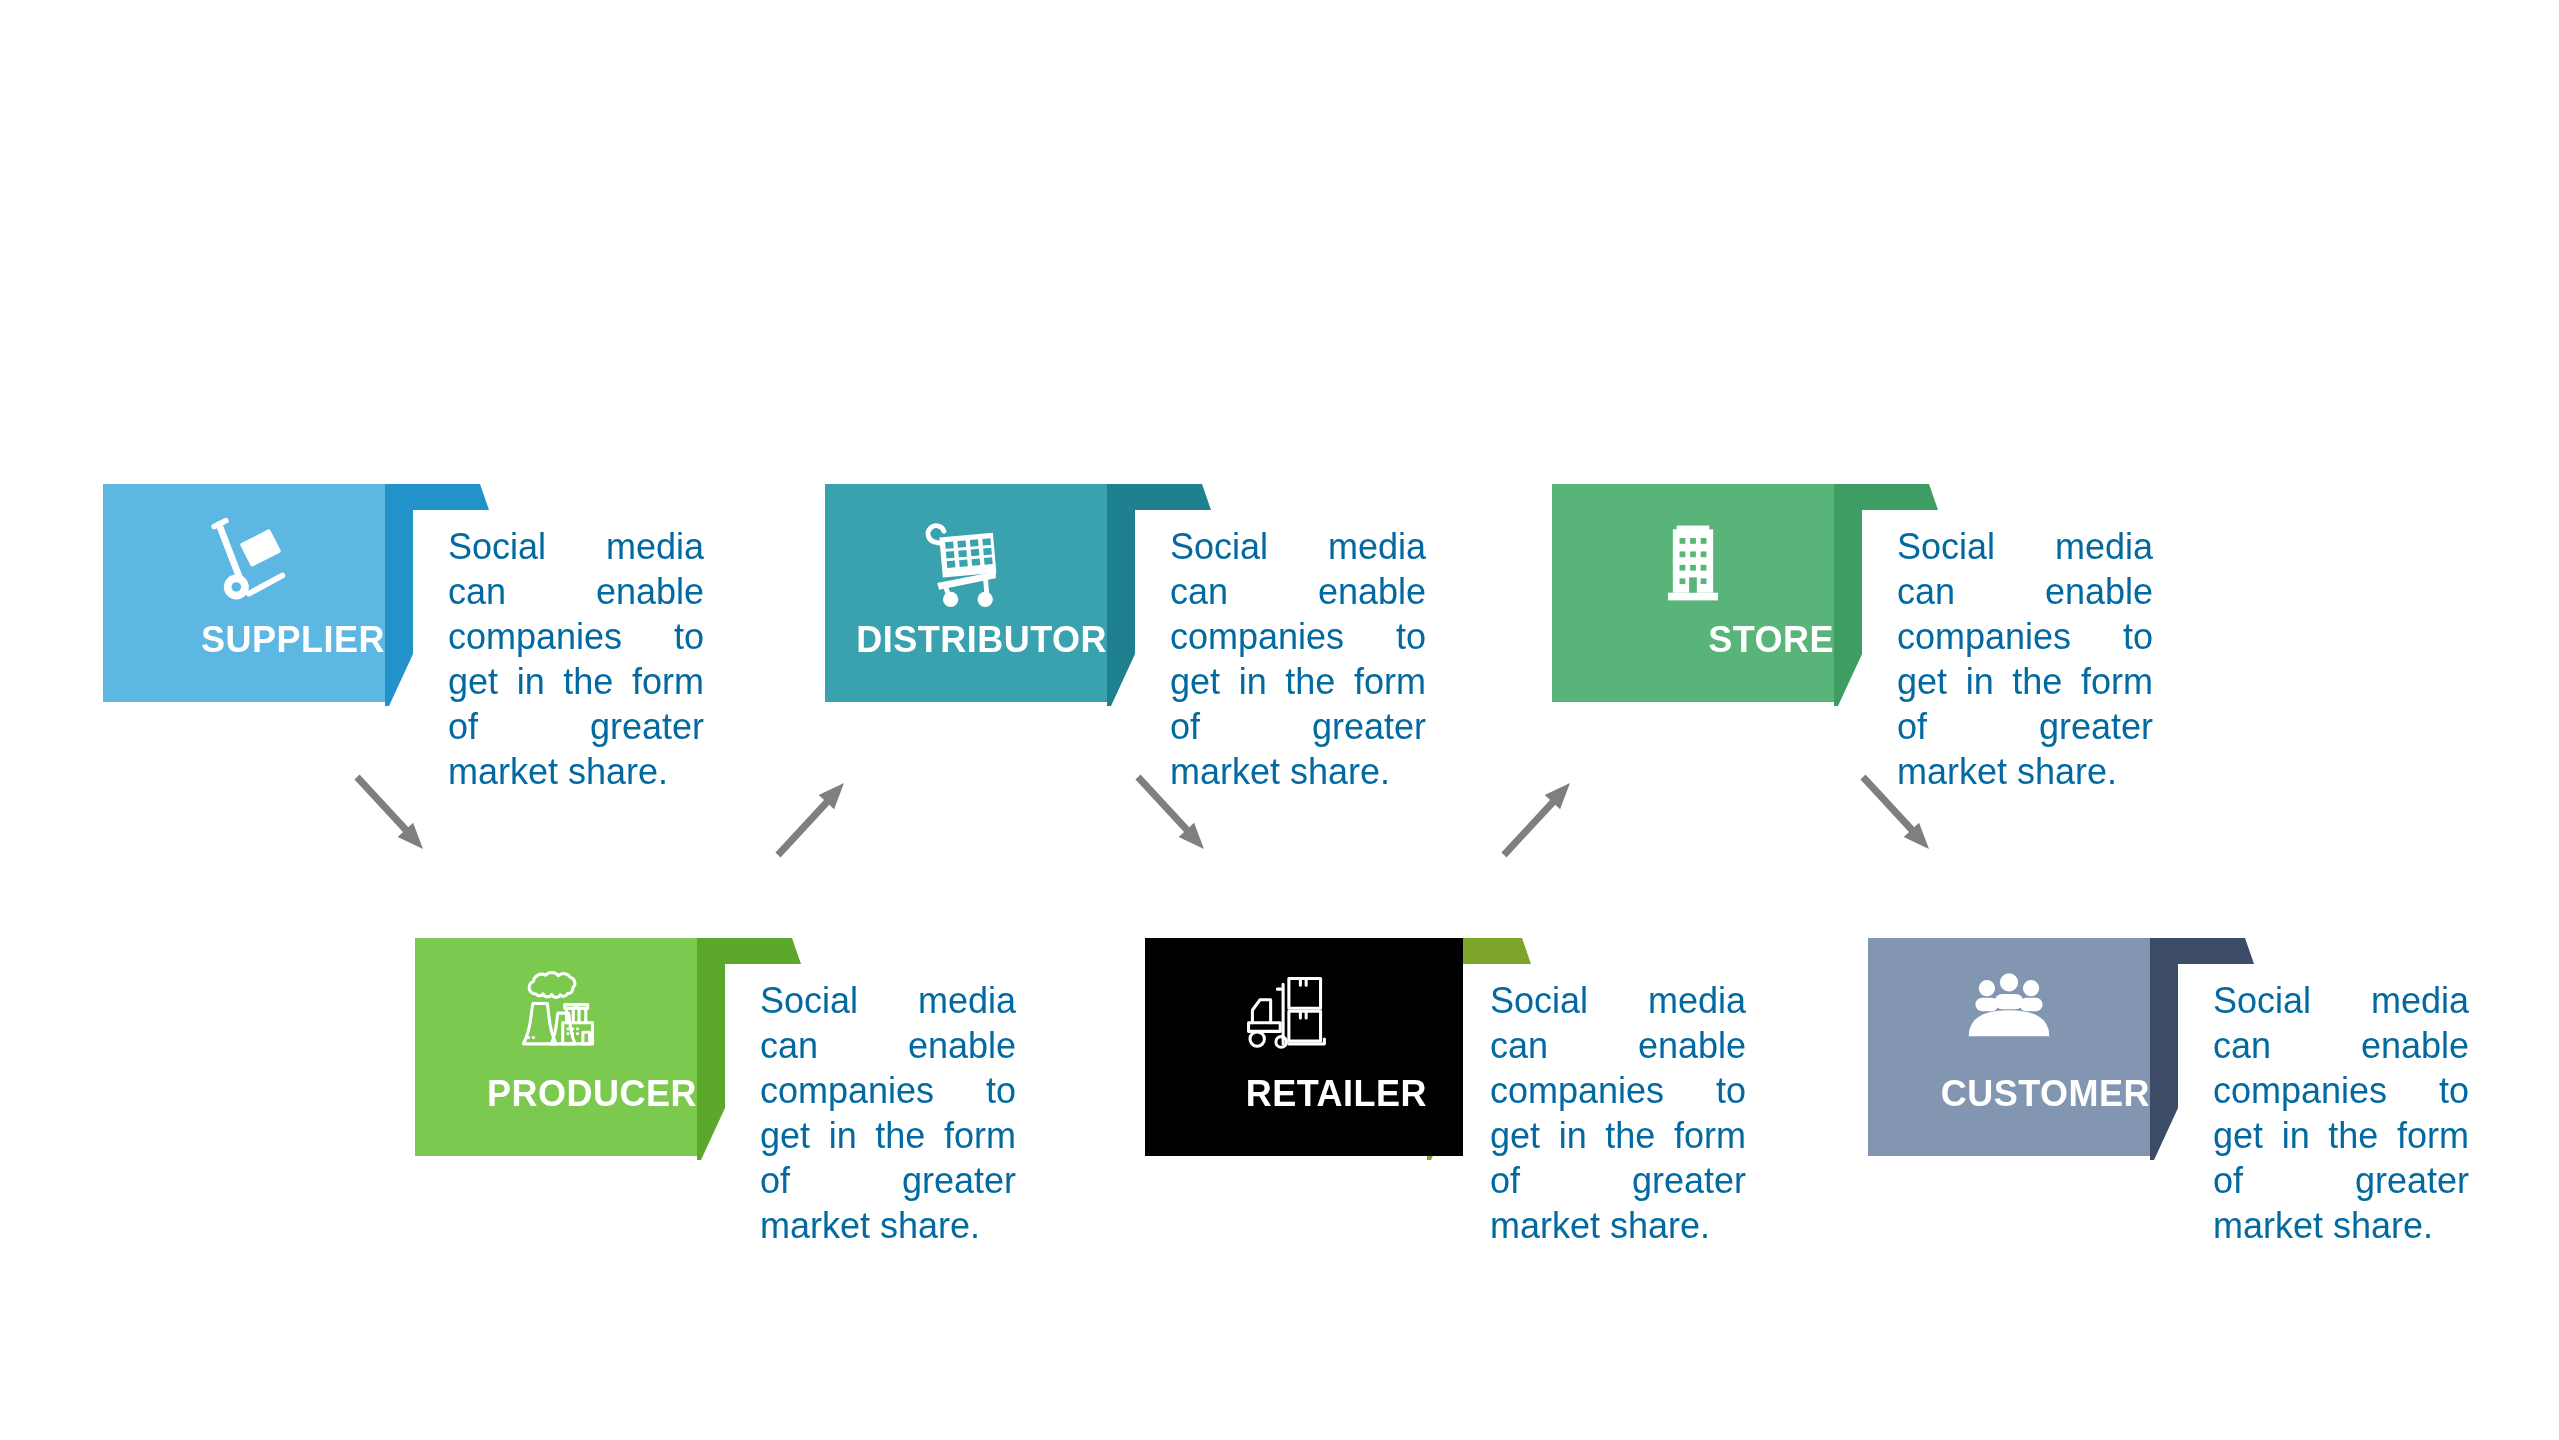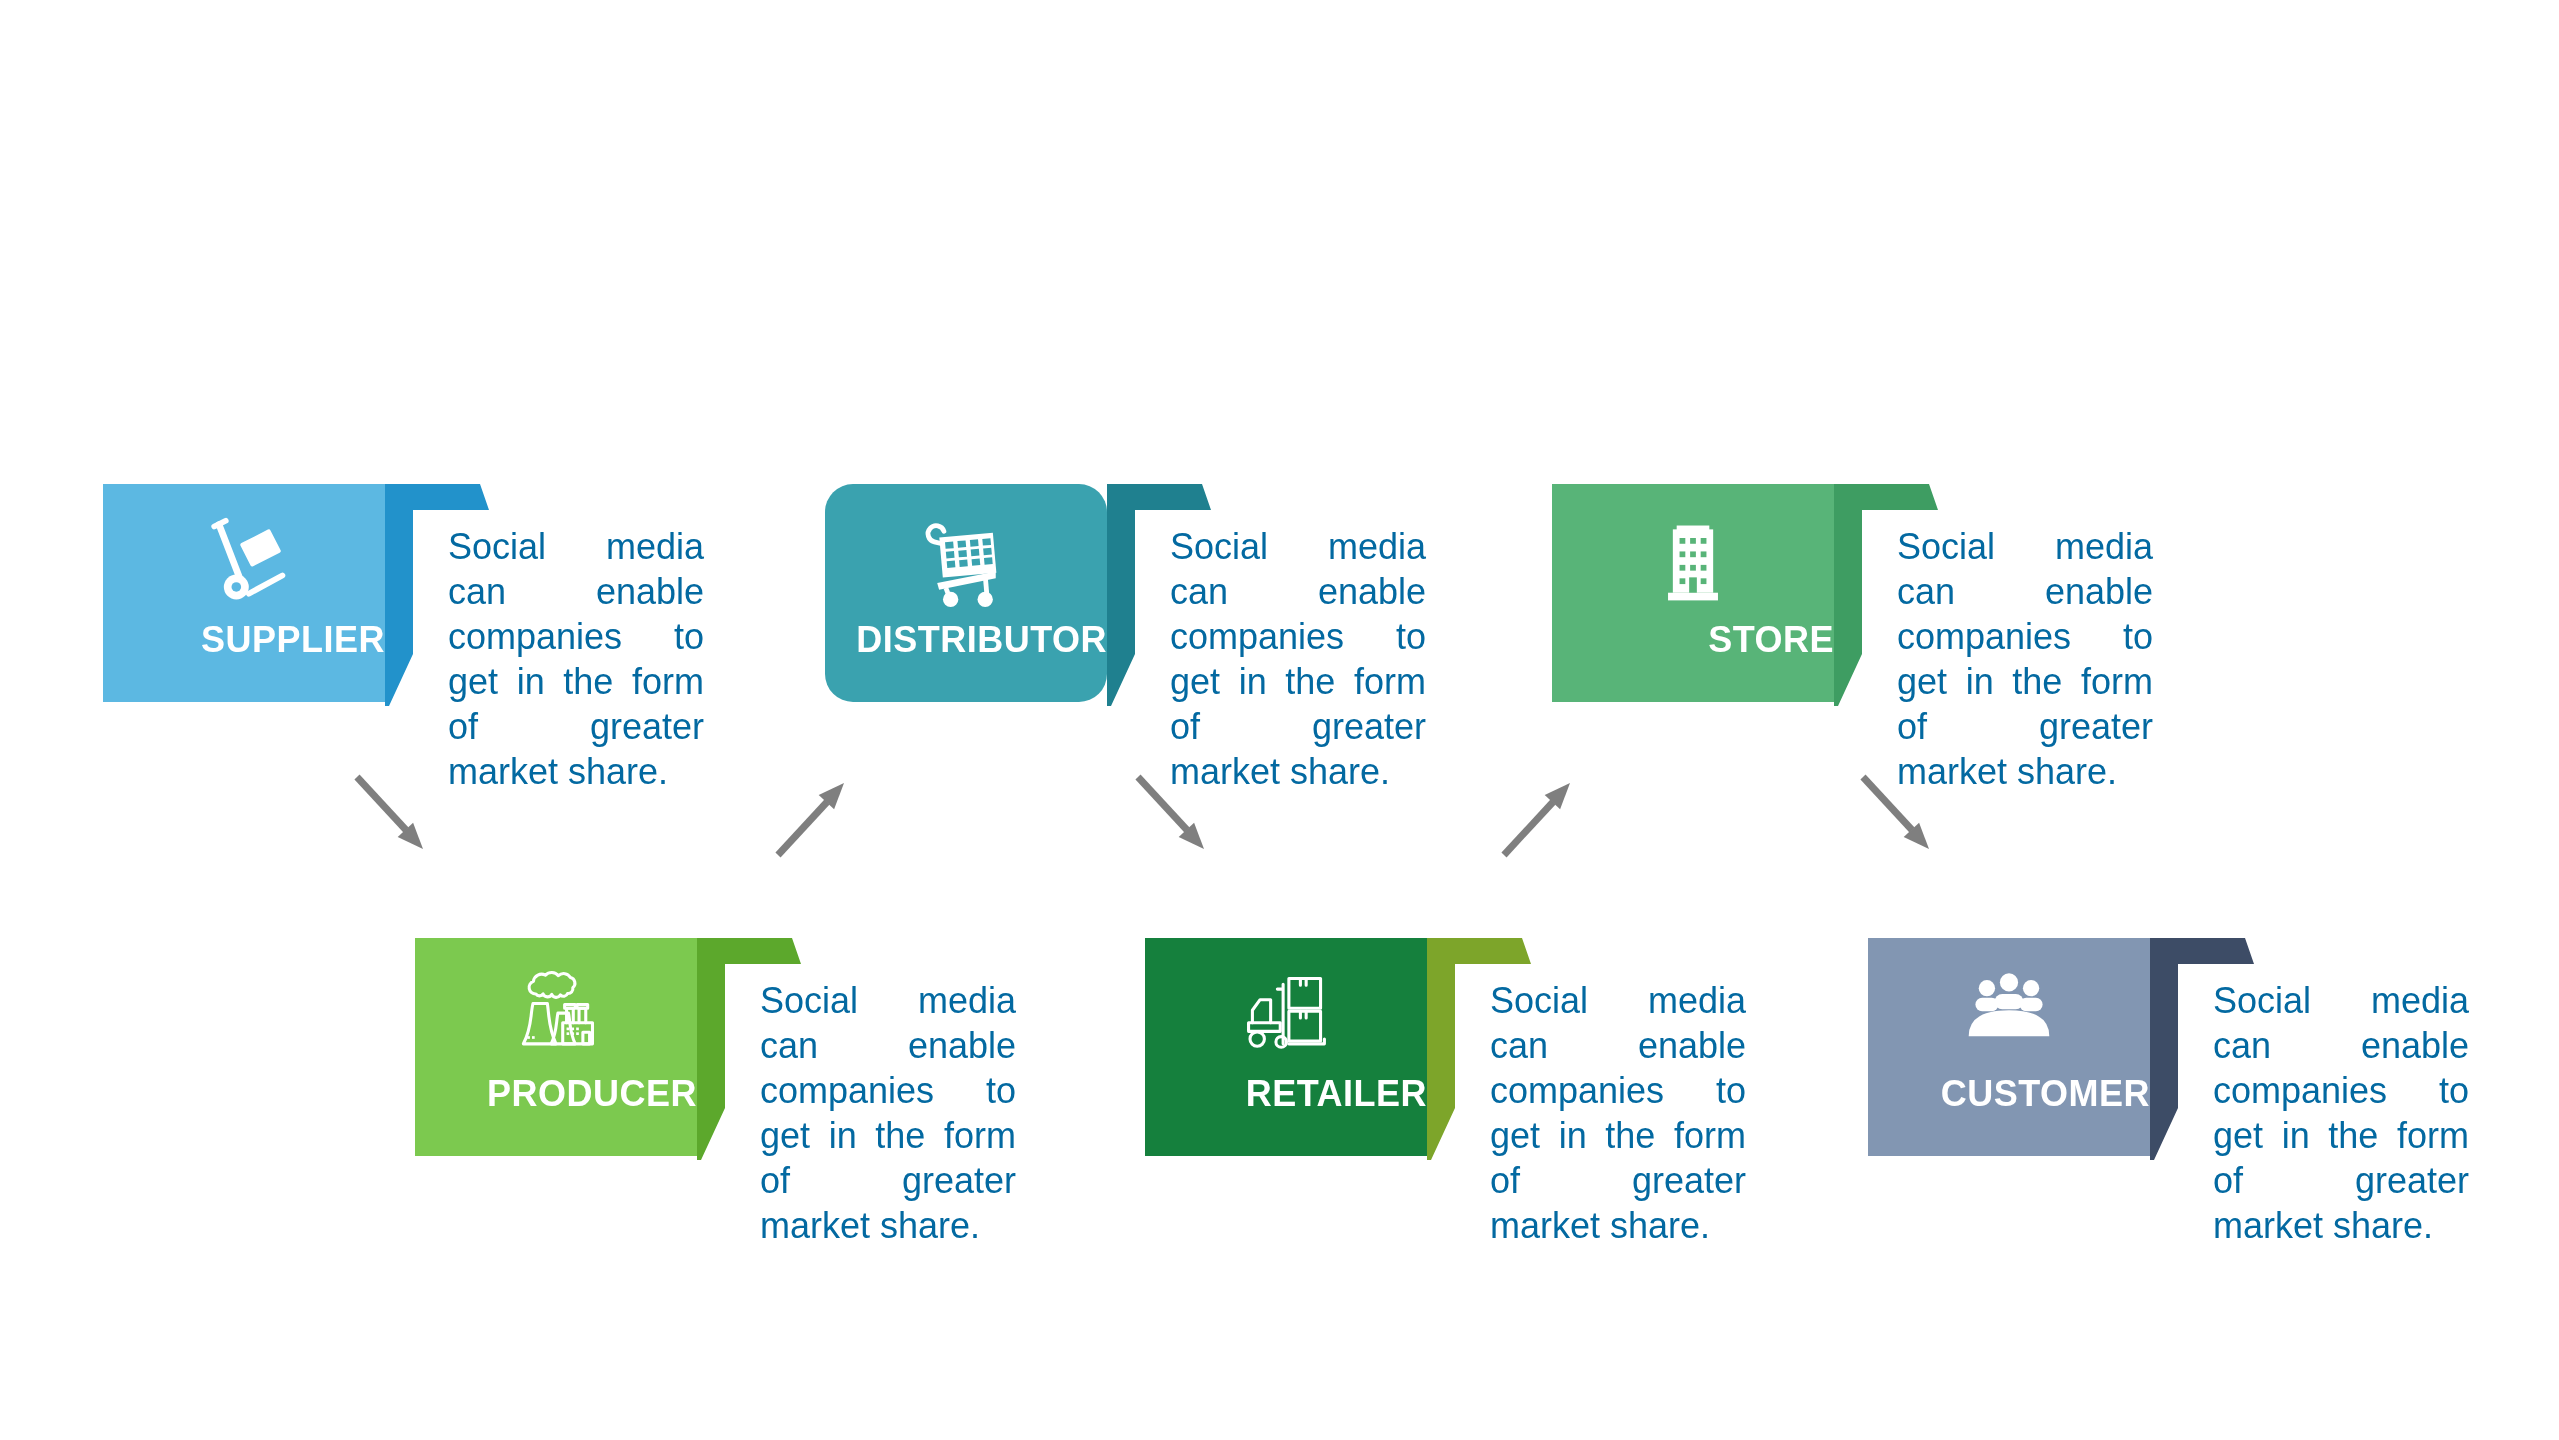--- a/index.html
+++ b/index.html
@@ -82,21 +82,21 @@
       </div>
       <div class="label">SUPPLIER</div>
     </div>
     <div class="desc">Social media can enable companies to get in the form of greater market share.</div>
   </div>
 
   <div class="stage pos-distributor">
     <svg class="ribbon" width="110" height="226" viewBox="0 0 110 226">
       <polygon points="0,0 95,0 104,26 28,26 28,170 4,222 0,222" style="fill: rgb(31, 128, 143);"></polygon>
     </svg>
-    <div class="box" style="background-color: rgb(58, 162, 175); border-radius: 28px; --box-color: #3aa2af;">
+    <div class="box" style="background-color: rgb(58, 162, 175); --box-color: #3aa2af;">
       <div class="icon">
         <svg viewBox="0 0 100 100">
           <path d="M25,31 l-8,-2 a8.5,8.5 0 1 1 10,-11" fill="none" stroke="#fff" stroke-width="5" stroke-linecap="round"></path>
           <g transform="rotate(-5 50 44)">
             <rect x="24" y="22" width="56" height="42" fill="#fff"></rect>
             <g fill="var(--box-color)">
               <rect x="29.5" y="27.5" width="8.5" height="7"></rect>
                 <rect x="42.5" y="27.5" width="8.5" height="7"></rect>
                 <rect x="55.5" y="27.5" width="8.5" height="7"></rect>
                 <rect x="68.5" y="27.5" width="8.5" height="7"></rect>
@@ -183,21 +183,21 @@
       </div>
       <div class="label">PRODUCER</div>
     </div>
     <div class="desc">Social media can enable companies to get in the form of greater market share.</div>
   </div>
 
   <div class="stage pos-retailer">
     <svg class="ribbon" width="110" height="226" viewBox="0 0 110 226">
       <polygon points="0,0 95,0 104,26 28,26 28,170 4,222 0,222" style="fill: rgb(125, 165, 42);"></polygon>
     </svg>
-    <div class="box" style="background-color: #15803d; --box-color: #9eca3e;">
+    <div class="box" style="background-color: #000000; padding-left: 36px; --box-color: #9eca3e;">
       <div class="icon">
         <svg viewBox="0 0 100 100" fill="none" stroke="#fff" stroke-width="3.2" stroke-linejoin="round" stroke-linecap="round">
           <rect x="53" y="11" width="33" height="31"></rect>
           <path d="M65,11 v7 M71,11 v7"></path>
           <rect x="53" y="45" width="33" height="31"></rect>
           <path d="M65,45 v7 M71,45 v7"></path>
           <path d="M47,17 V79 M47,22 h-6"></path>
           <path d="M15,57 V44 L23,33 h11 V57"></path>
           <path d="M11,57 H44 V66 H11 Z"></path>
           <circle cx="20" cy="74" r="7.5"></circle>

